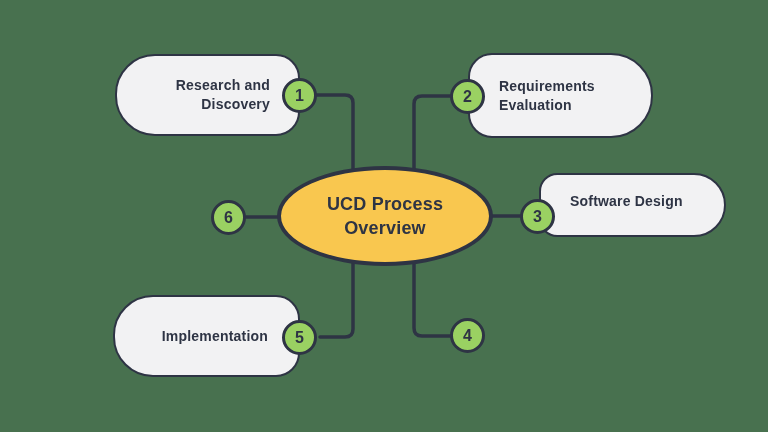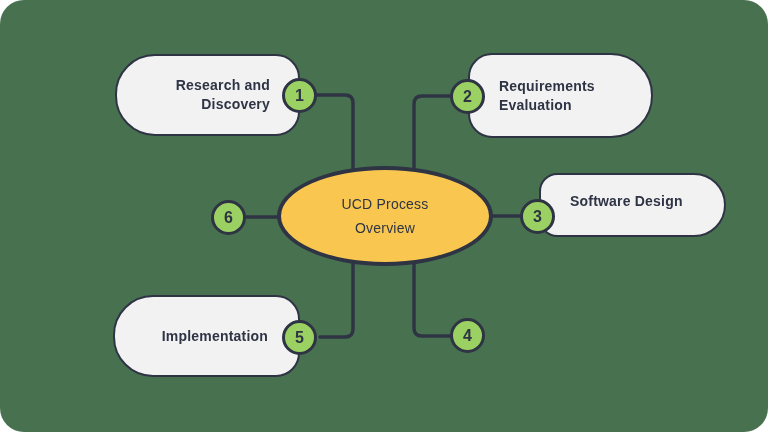--- a/index.html
+++ b/index.html
@@ -12,21 +12,20 @@
   }
   * { margin: 0; padding: 0; box-sizing: border-box; }
   html, body { width: 768px; height: 432px; overflow: hidden; }
   body { font-family: "Liberation Sans", sans-serif; }
 
   .canvas {
     position: relative;
     width: 768px;
     height: 432px;
     background: var(--background);
-    border-radius: 24px;
   }
 
   svg.connectors {
     position: absolute;
     left: 0; top: 0;
     width: 768px; height: 432px;
     z-index: 1;
   }
   svg.connectors path {
     fill: none;
@@ -90,22 +89,22 @@
     background: var(--ellipse-fill);
     border: 4px solid var(--outline);
     display: flex;
     align-items: center;
     justify-content: center;
     text-align: center;
   }
   .center-ellipse .title {
     max-width: 150px;
     color: var(--text);
-    font-size: 14px;
-    font-weight: 400;
+    font-size: 18px;
+    font-weight: 700;
     line-height: 24px;
     letter-spacing: 0.2px;
   }
 </style>
 </head>
 <body>
 
 <div class="canvas">
 
   <svg class="connectors" viewBox="0 0 768 432" xmlns="http://www.w3.org/2000/svg">

